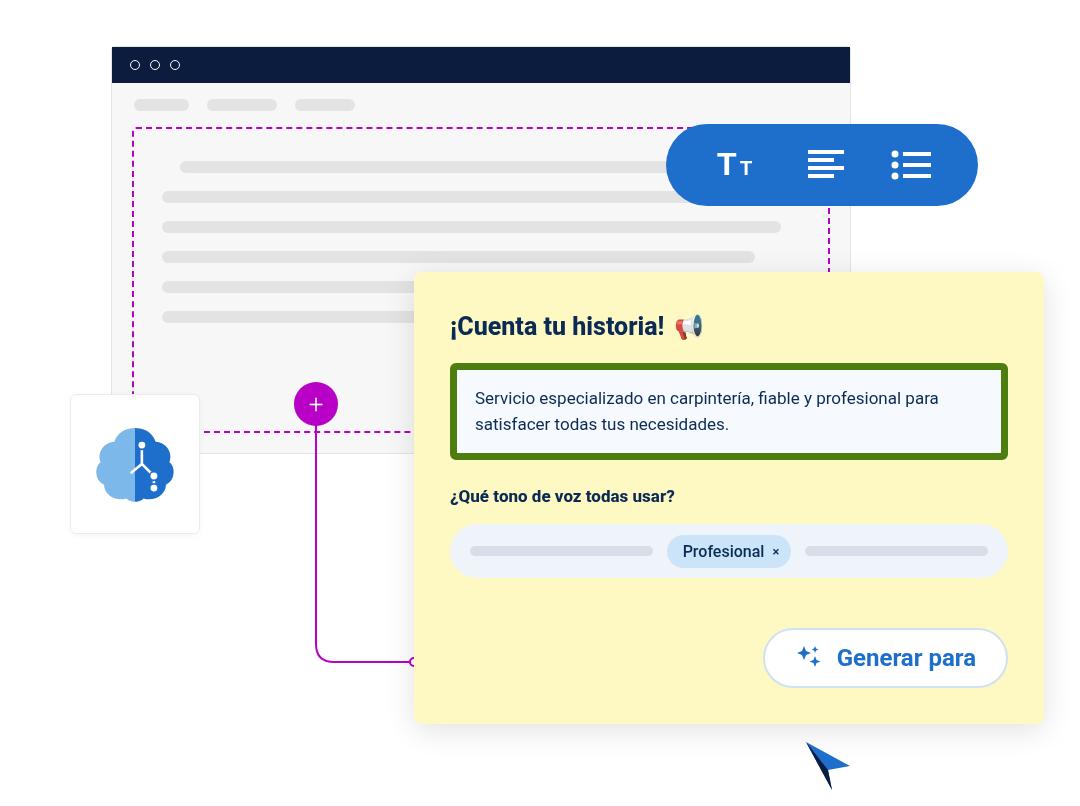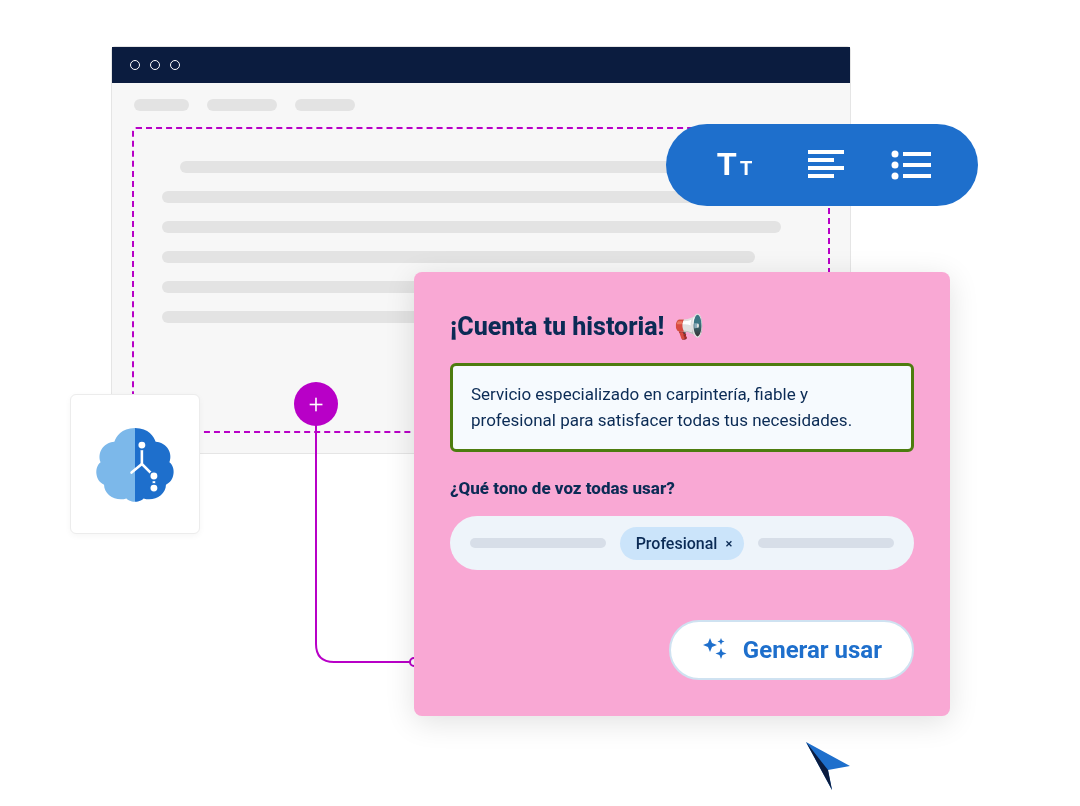--- a/index.html
+++ b/index.html
@@ -119,39 +119,39 @@
     align-items: center;
     justify-content: space-evenly;
     z-index: 6;
   }
   .toolbar-pill .tool { color: #fff; display: flex; align-items: center; justify-content: center; }
 
   .story-panel {
     position: absolute;
     top: 272px;
     left: 414px;
-    width: 536px;
-    background: #f9a8d4;
+    width: 630px;
+    background: #fef9c3;
     border-radius: 8px;
     box-shadow: 0 6px 30px rgba(0,0,0,0.12);
     padding: 40px 36px 36px 36px;
     z-index: 10;
   }
   .story-title {
     color: #0b2b55;
     font-size: 25px;
     font-weight: 800;
     margin-bottom: 22px;
     display: flex;
     align-items: center;
     gap: 10px;
   }
   .story-title .megaphone { font-size: 24px; filter: grayscale(0.2); }
   .desc-box {
-    border: 3px solid #4d7c0f;
+    border: 7px solid #4d7c0f;
     background: #f6fafe;
     border-radius: 6px;
     padding: 16px 18px;
     color: #0b2b55;
     font-size: 17px;
     line-height: 1.5;
     margin-bottom: 26px;
   }
   .tone-label {
     color: #0b2b55;
@@ -300,20 +300,20 @@
       <span class="x">×</span>
     </div>
     <div class="ph"></div>
   </div>
   <div class="generate-btn">
     <svg width="28" height="28" viewBox="0 0 28 28">
       <path d="M9 2 L11 7 L16 9 L11 11 L9 16 L7 11 L2 9 L7 7 Z" fill="#1e6fcc"></path>
       <path d="M20 12 L21.5 16 L25.5 17.5 L21.5 19 L20 23 L18.5 19 L14.5 17.5 L18.5 16 Z" fill="#1e6fcc"></path>
       <path d="M20 2 L21 4.5 L23.5 5.5 L21 6.5 L20 9 L19 6.5 L16.5 5.5 L19 4.5 Z" fill="#1e6fcc"></path>
     </svg>
-    <span>Generar usar</span>
+    <span>Generar para</span>
   </div>
 </div>
 
 <svg class="cursor-arrow" width="56" height="56" viewBox="0 0 56 56">
   <path d="M6 4 L50 28 L28 32 L32 52 Z" fill="#1e6fcc"></path>
   <path d="M6 4 L32 52 L28 32 Z" fill="#0b1c3f"></path>
 </svg>
 
 </body></html>

